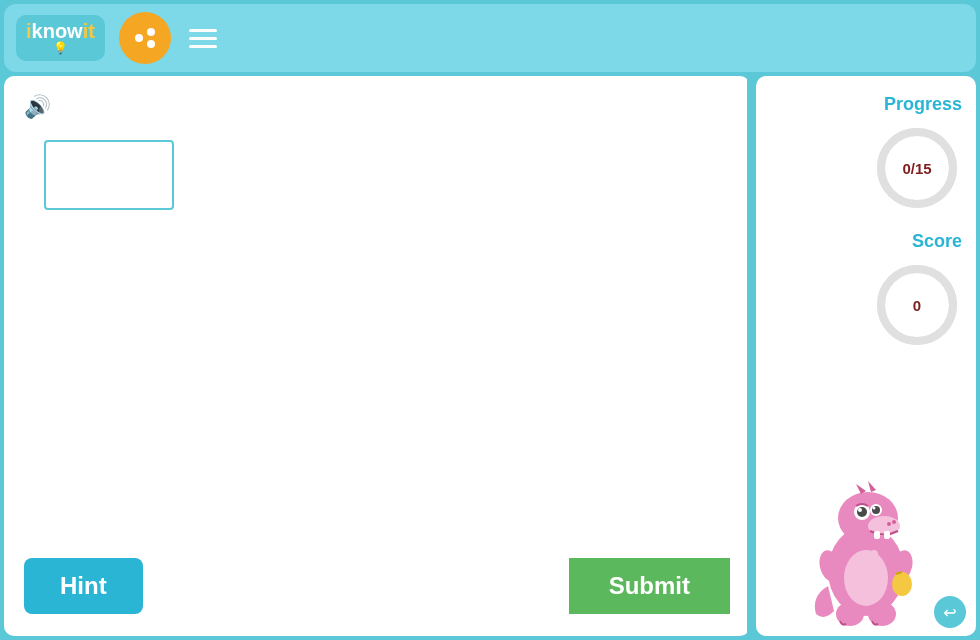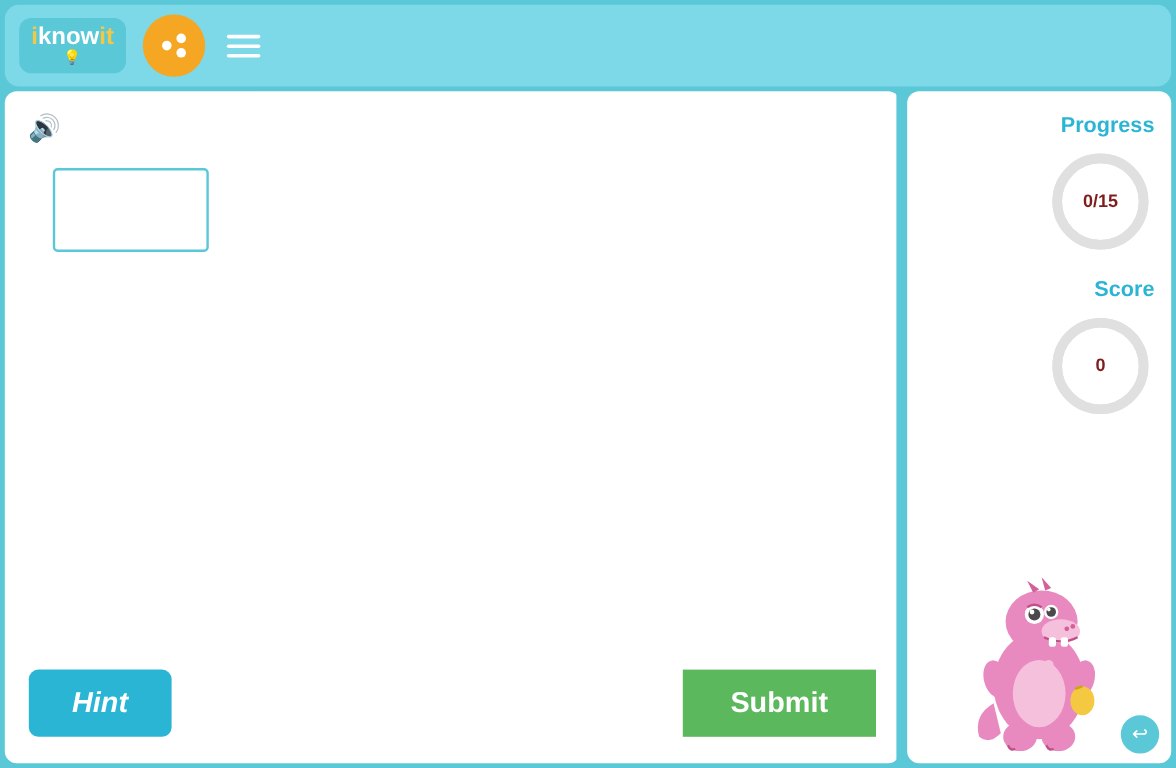--- a/index.html
+++ b/index.html
@@ -182,21 +182,20 @@
 
     .hint-btn {
       background: #2ab5d4;
       color: white;
       border: none;
       border-radius: 8px;
       padding: 14px 36px;
       font-size: 24px;
       font-weight: bold;
       cursor: pointer;
-      font-style: italic;
     }
 
     .submit-btn {
       background: #5cb85c;
       color: white;
       border: none;
       border-radius: 0;
       padding: 14px 40px;
       font-size: 24px;
       font-weight: bold;

